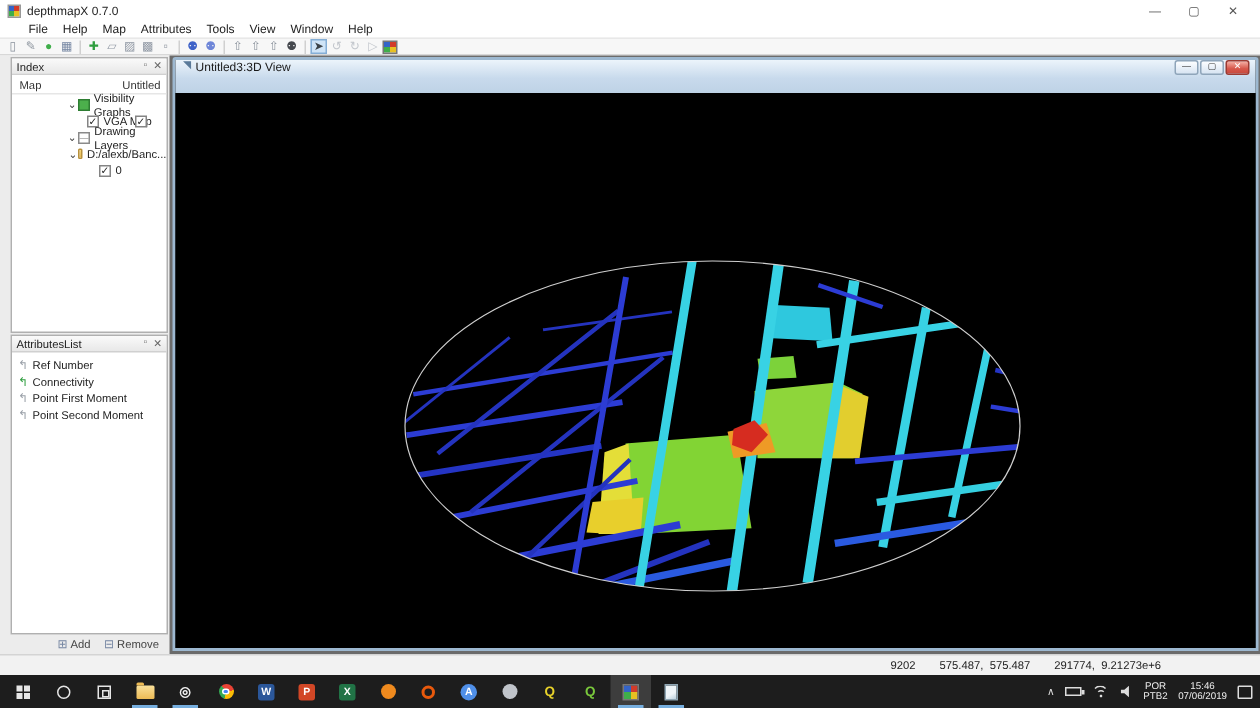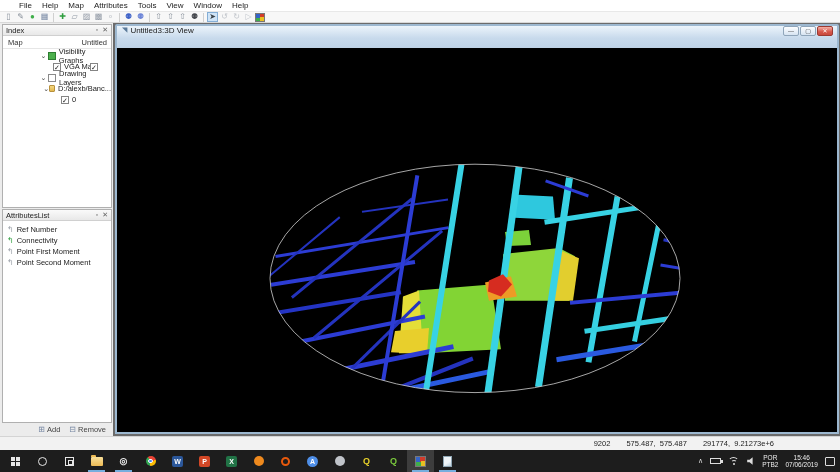--- a/index.html
+++ b/index.html
@@ -24,21 +24,21 @@
     display:flex; align-items:center; padding-left:3px; gap:1px; }
   .tbi { width:11px; height:10px; font-size:8px; line-height:10px; text-align:center; }
   .tbi.pressed { background:#cfe4f7; border:1px solid #84aed6; line-height:8px; }
   .tb-sep { width:1px; height:9px; background:#d0d0d0; margin:0 2px; }
   .tbi.grid-ic { width:10px; height:9px; border:1px solid #777;
     background:conic-gradient(#d23b2a 0 25%, #e8c022 0 50%, #3fae4a 0 75%, #3464c8 0); }
 
   
   .content { flex:1; display:flex; min-height:0; }
   .sidebar { width:113px; background:#ececec; display:flex; flex-direction:column; }
-  .panel { background:#fff; border:1px solid #b0b0b0; margin:1px 1px 0 2px; display:flex; flex-direction:column; overflow:hidden; }
+  .panel { background:#fff; border:1px solid #b0b0b0; margin:1px 1px 0 7px; display:flex; flex-direction:column; overflow:hidden; }
   .index-panel { height:184px; }
   .attr-panel { flex:1; }
   .panel-header { height:11px; background:linear-gradient(#fafafa,#e8e8e8); border-bottom:1px solid #d0d0d0;
     display:flex; align-items:center; font-size:7.5px; padding:0 3px; color:#222; flex:none; }
   .ph-icons { margin-left:auto; display:flex; gap:4px; color:#666; font-size:7px; }
   .cols { height:13px; display:flex; align-items:center; font-size:7.5px; color:#333; border-bottom:1px solid #e6e6e6; flex:none; }
   .cols .c1 { padding-left:5px; } .cols .c2 { margin-left:auto; padding-right:4px; }
   .tree { font-size:7.5px; color:#222; padding-top:1px; }
   .trow { height:11px; display:flex; align-items:center; position:relative;padding-left:36px; }
   .exp { width:9px; text-align:center; color:#444; font-size:7px; }
@@ -113,20 +113,29 @@
   .wifi .a3 { left:5px; top:6.2px; width:2px; height:2px; background:#ddd; border-radius:50%; }
   .spk { width:8px; height:8px; background:#ddd; clip-path:polygon(0 35%,30% 35%,68% 2%,68% 98%,30% 65%,0 65%); }
   .tray-text { font-size:6.5px; line-height:7.5px; text-align:center; color:#eee; }
   .action-center { width:10px; height:9px; border:1px solid #ddd; border-radius:1px; }
 </style>
 </head>
 <body>
 
 <div class="app">
 
+  <div class="titlebar">
+    <span class="color-grid"></span>
+    <span class="title">depthmapX 0.7.0</span>
+    <div class="win-controls">
+      <span>—</span>
+      <span>▢</span>
+      <span>✕</span>
+    </div>
+  </div>
 
   <div class="menubar">
     <span class="menu-item">File</span>
     <span class="menu-item">Help</span>
     <span class="menu-item">Map</span>
     <span class="menu-item">Attributes</span>
     <span class="menu-item">Tools</span>
     <span class="menu-item">View</span>
     <span class="menu-item">Window</span>
     <span class="menu-item">Help</span>

